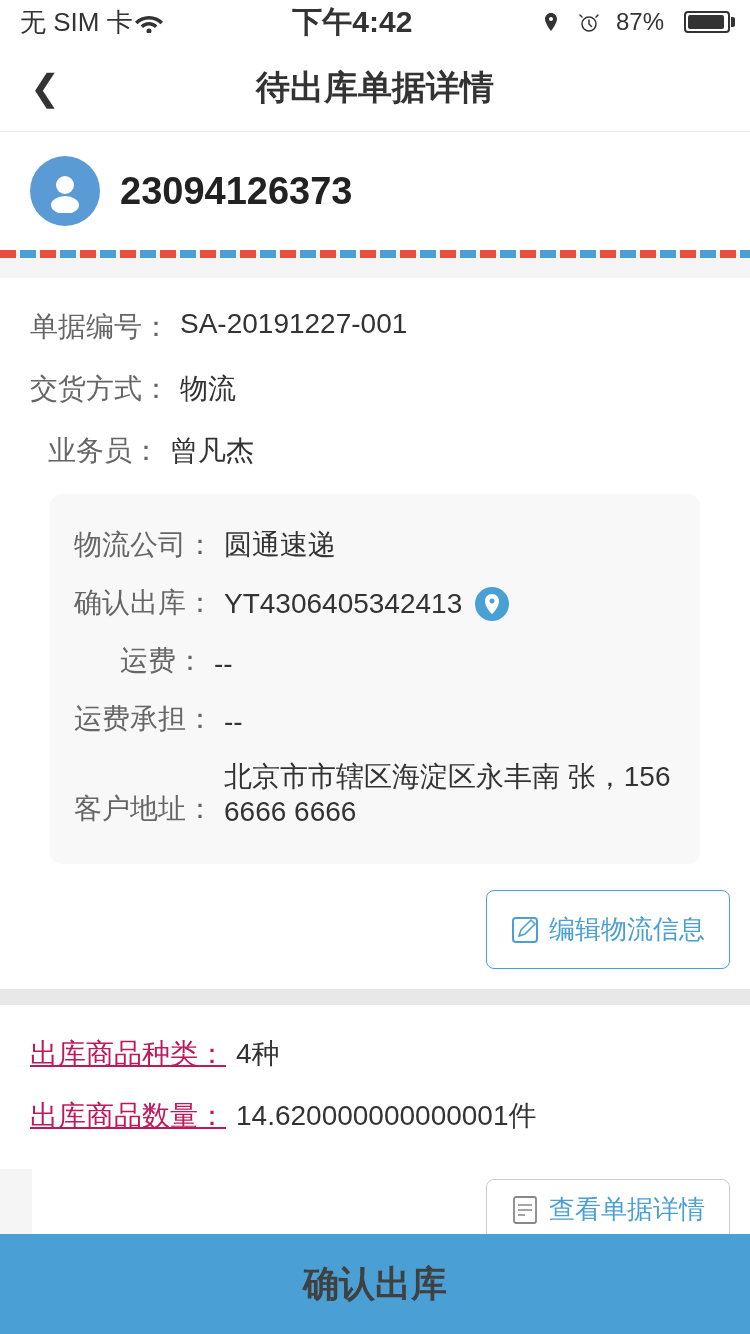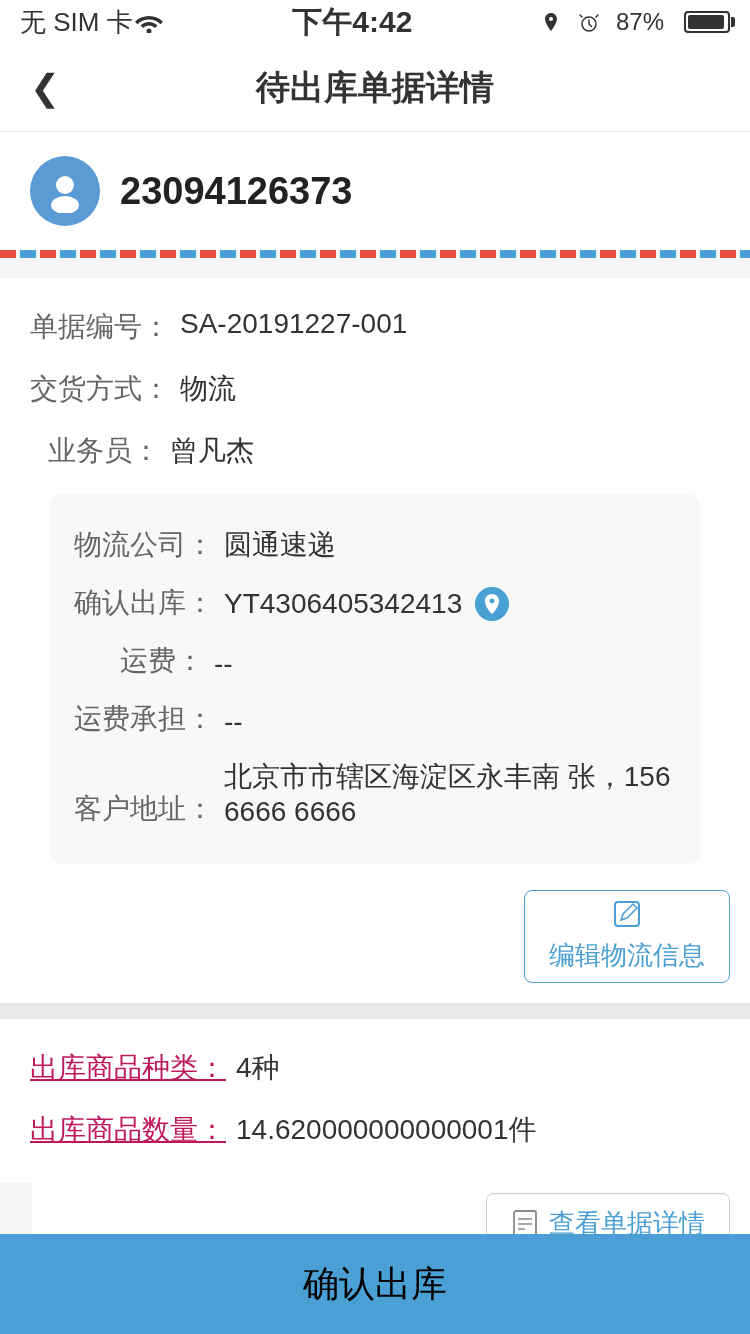--- a/index.html
+++ b/index.html
@@ -203,26 +203,25 @@
       justify-content: flex-end;
       padding: 16px 20px 20px 20px;
       background: #fff;
     }
     .edit-btn {
       display: flex;
       align-items: center;
       gap: 10px;
       border: 1px solid #4a9fd4;
       border-radius: 8px;
-      padding: 9px 24px;
+      padding: 21px 24px;
       color: #4a9fd4;
       font-size: 26px;
       cursor: pointer;
       background: #fff;
-      flex-direction: column;
     }
 
     
     .divider {
       height: 16px;
       background: #e8e8e8;
     }
 
     
     .goods-section {
@@ -277,22 +276,22 @@
       width: 750px;
       height: 100px;
       background: #4a9fd4;
       display: flex;
       align-items: center;
       justify-content: center;
       cursor: pointer;
     }
     .confirm-btn-text {
       font-size: 36px;
-      color: #000000;
-      font-weight: 400;
+      color: #404040;
+      font-weight: 700;
     }
 
     .page-content {
       padding-bottom: 100px;
     }
   </style>
 </head>
 <body>
 
 <div class="page-content">

